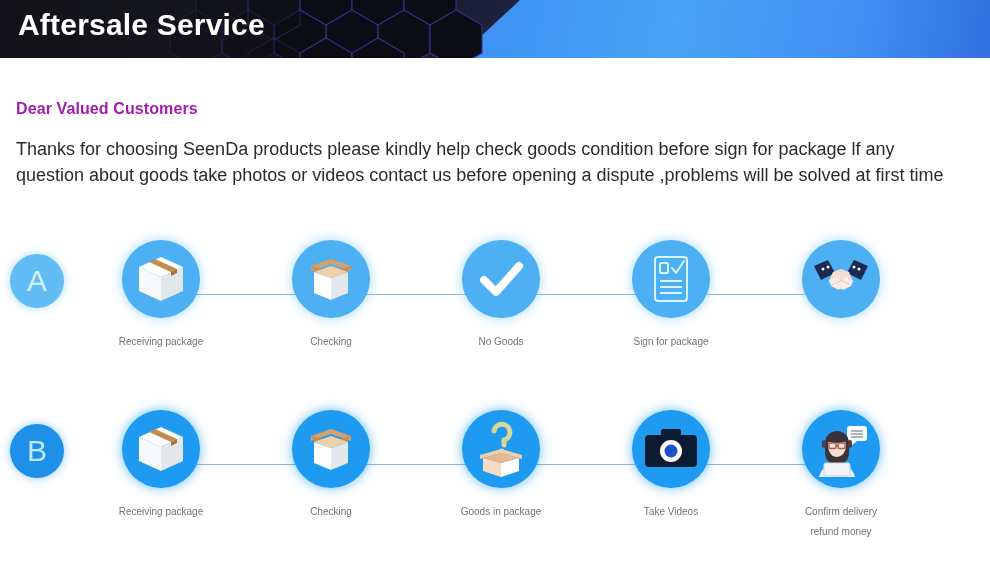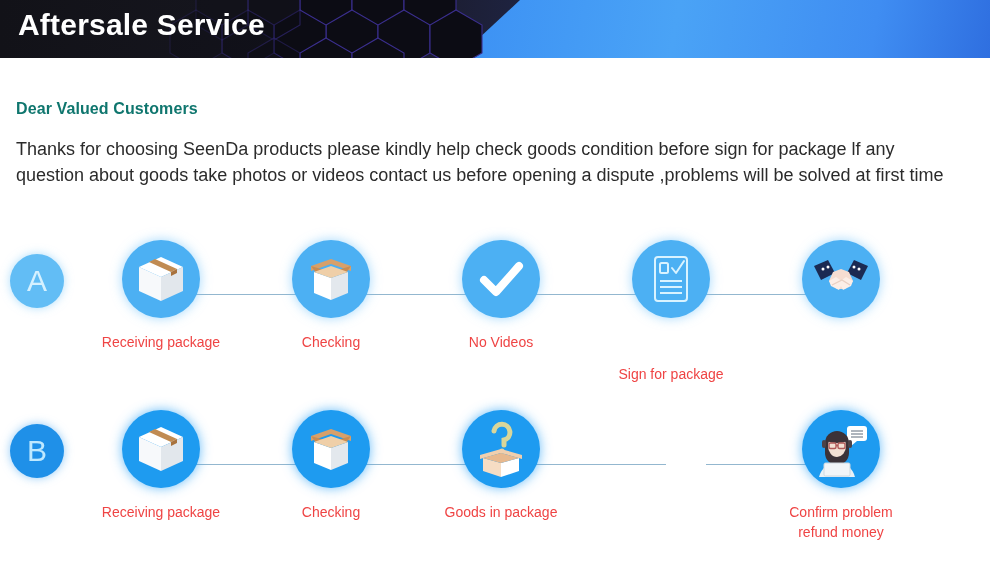--- a/index.html
+++ b/index.html
@@ -33,21 +33,21 @@
     color: #ffffff;
     font-size: 30px; font-weight: 700;
     letter-spacing: .2px;
     z-index: 5;
     white-space: nowrap;
   }
 
   
   .intro { position: absolute; left: 16px; top: 100px; width: 950px; }
   .salutation {
-    font-size: 16px; font-weight: 700; color: #0f766e;
+    font-size: 16px; font-weight: 700; color: #a21caf;
     margin: 0 0 18px 0; letter-spacing: .1px;
   }
   .paragraph {
     font-size: 18px; color: #2b2b2b; line-height: 26px;
     margin: 0; width: 950px;
   }
 
   
   .row { position: absolute; left: 0; width: 990px; height: 140px; }
   .row-a { top: 240px; }
@@ -75,21 +75,21 @@
     width: 78px; height: 78px; border-radius: 50%;
     background: #4cb0f3;
     display: flex; align-items: center; justify-content: center;
     position: relative; z-index: 2;
     box-shadow: 0 0 12px rgba(100,190,250,.6);
   }
   .circle.bright { background: #1e9bf0; box-shadow: 0 0 12px rgba(40,160,245,.7); }
   .circle svg { display:block; }
   .caption {
     margin-top: 14px;
-    font-size: 14px; color: #ef4444;
+    font-size: 10px; color: #737373;
     text-align: center; line-height: 20px;
     white-space: pre-line;
   }
 </style>
 </head>
 <body>
 
 <div id="page">
 
   <div class="banner">
@@ -156,24 +156,24 @@
         </div>
         <div class="caption">Checking</div>
       </div>
 
       <div class="node" style="left:348px;">
         <div class="circle">
           <svg width="52" height="52" viewBox="0 0 52 52">
             <path d="M9 27 L21 39 L44 13" fill="none" stroke="#ffffff" stroke-width="8" stroke-linecap="round" stroke-linejoin="round"></path>
           </svg>
         </div>
-        <div class="caption">No Videos</div>
-      </div>
-
-      <div class="node" style="left:518px;gap:32px;">
+        <div class="caption">No Goods</div>
+      </div>
+
+      <div class="node" style="left:518px;">
         <div class="circle">
           <svg width="48" height="52" viewBox="0 0 48 52">
             <rect x="8" y="4" width="32" height="44" rx="3" fill="none" stroke="#d9f3ff" stroke-width="2"></rect>
             <rect x="13" y="10" width="8" height="10" rx="1.5" fill="none" stroke="#d9f3ff" stroke-width="2"></rect>
             <path d="M25 15 L29 20 L37 8" fill="none" stroke="#d9f3ff" stroke-width="2" stroke-linecap="round" stroke-linejoin="round"></path>
             <line x1="13" y1="28" x2="35" y2="28" stroke="#d9f3ff" stroke-width="2"></line>
             <line x1="13" y1="34" x2="35" y2="34" stroke="#d9f3ff" stroke-width="2"></line>
             <line x1="13" y1="40" x2="35" y2="40" stroke="#d9f3ff" stroke-width="2"></line>
           </svg>
         </div>
@@ -240,20 +240,31 @@
             <circle cx="30" cy="32" r="2.6" fill="#d9d69a"></circle>
             <polygon points="8,36 29,30 50,36 50,40 29,34 8,40" fill="#f0cfae"></polygon>
             <polygon points="11,39 29,44 29,58 11,52" fill="#f6ddc4"></polygon>
             <polygon points="47,39 29,44 29,58 47,52" fill="#ffffff"></polygon>
             <polygon points="11,39 29,44 47,39 29,34" fill="#e7b98f"></polygon>
           </svg>
         </div>
         <div class="caption">Goods in package</div>
       </div>
 
+      <div class="node" style="left:518px;">
+        <div class="circle bright">
+          <svg width="56" height="44" viewBox="0 0 56 44">
+            <rect x="18" y="2" width="20" height="7" rx="2" fill="#0d1b33"></rect>
+            <rect x="2" y="8" width="52" height="32" rx="4" fill="#0d1b33"></rect>
+            <circle cx="28" cy="24" r="11" fill="#ffffff"></circle>
+            <circle cx="28" cy="24" r="6.5" fill="#1c52c9"></circle>
+          </svg>
+        </div>
+        <div class="caption">Take Videos</div>
+      </div>
 
       <div class="node" style="left:688px;">
         <div class="circle bright">
           <svg width="60" height="56" viewBox="0 0 60 56">
             <rect x="36" y="5" width="20" height="15" rx="3" fill="#ffffff"></rect>
             <polygon points="40,20 40,25 46,20" fill="#ffffff"></polygon>
             <line x1="40" y1="10" x2="52" y2="10" stroke="#9aa3ad" stroke-width="1.6"></line>
             <line x1="40" y1="13" x2="52" y2="13" stroke="#9aa3ad" stroke-width="1.6"></line>
             <line x1="40" y1="16" x2="52" y2="16" stroke="#9aa3ad" stroke-width="1.6"></line>
             <path d="M14 22 a12 12 0 0 1 24 0 v10 a12 12 0 0 1 -24 0 Z" fill="#3c3238"></path>
@@ -261,19 +272,19 @@
             <path d="M15 20 a11 9 0 0 1 22 0 q-11 4 -22 0 Z" fill="#3c3238"></path>
             <rect x="18" y="22" width="7" height="5.5" rx="1.5" fill="none" stroke="#b05a5a" stroke-width="1.4"></rect>
             <rect x="27" y="22" width="7" height="5.5" rx="1.5" fill="none" stroke="#b05a5a" stroke-width="1.4"></rect>
             <line x1="25" y1="24.5" x2="27" y2="24.5" stroke="#b05a5a" stroke-width="1.4"></line>
             <rect x="11" y="19" width="4" height="8" rx="2" fill="#4d4248"></rect>
             <rect x="37" y="19" width="4" height="8" rx="2" fill="#4d4248"></rect>
             <path d="M8 56 q4 -14 18 -14 q14 0 18 14 Z" fill="#e8f1f7"></path>
             <rect x="13" y="42" width="26" height="13" rx="1.5" fill="#f2f5f8" stroke="#cfd8df" stroke-width="1"></rect>
           </svg>
         </div>
-        <div class="caption">Confirm problem
+        <div class="caption">Confirm delivery
 refund money</div>
       </div>
     </div>
   </div>
 
 </div>
 
 </body></html>

